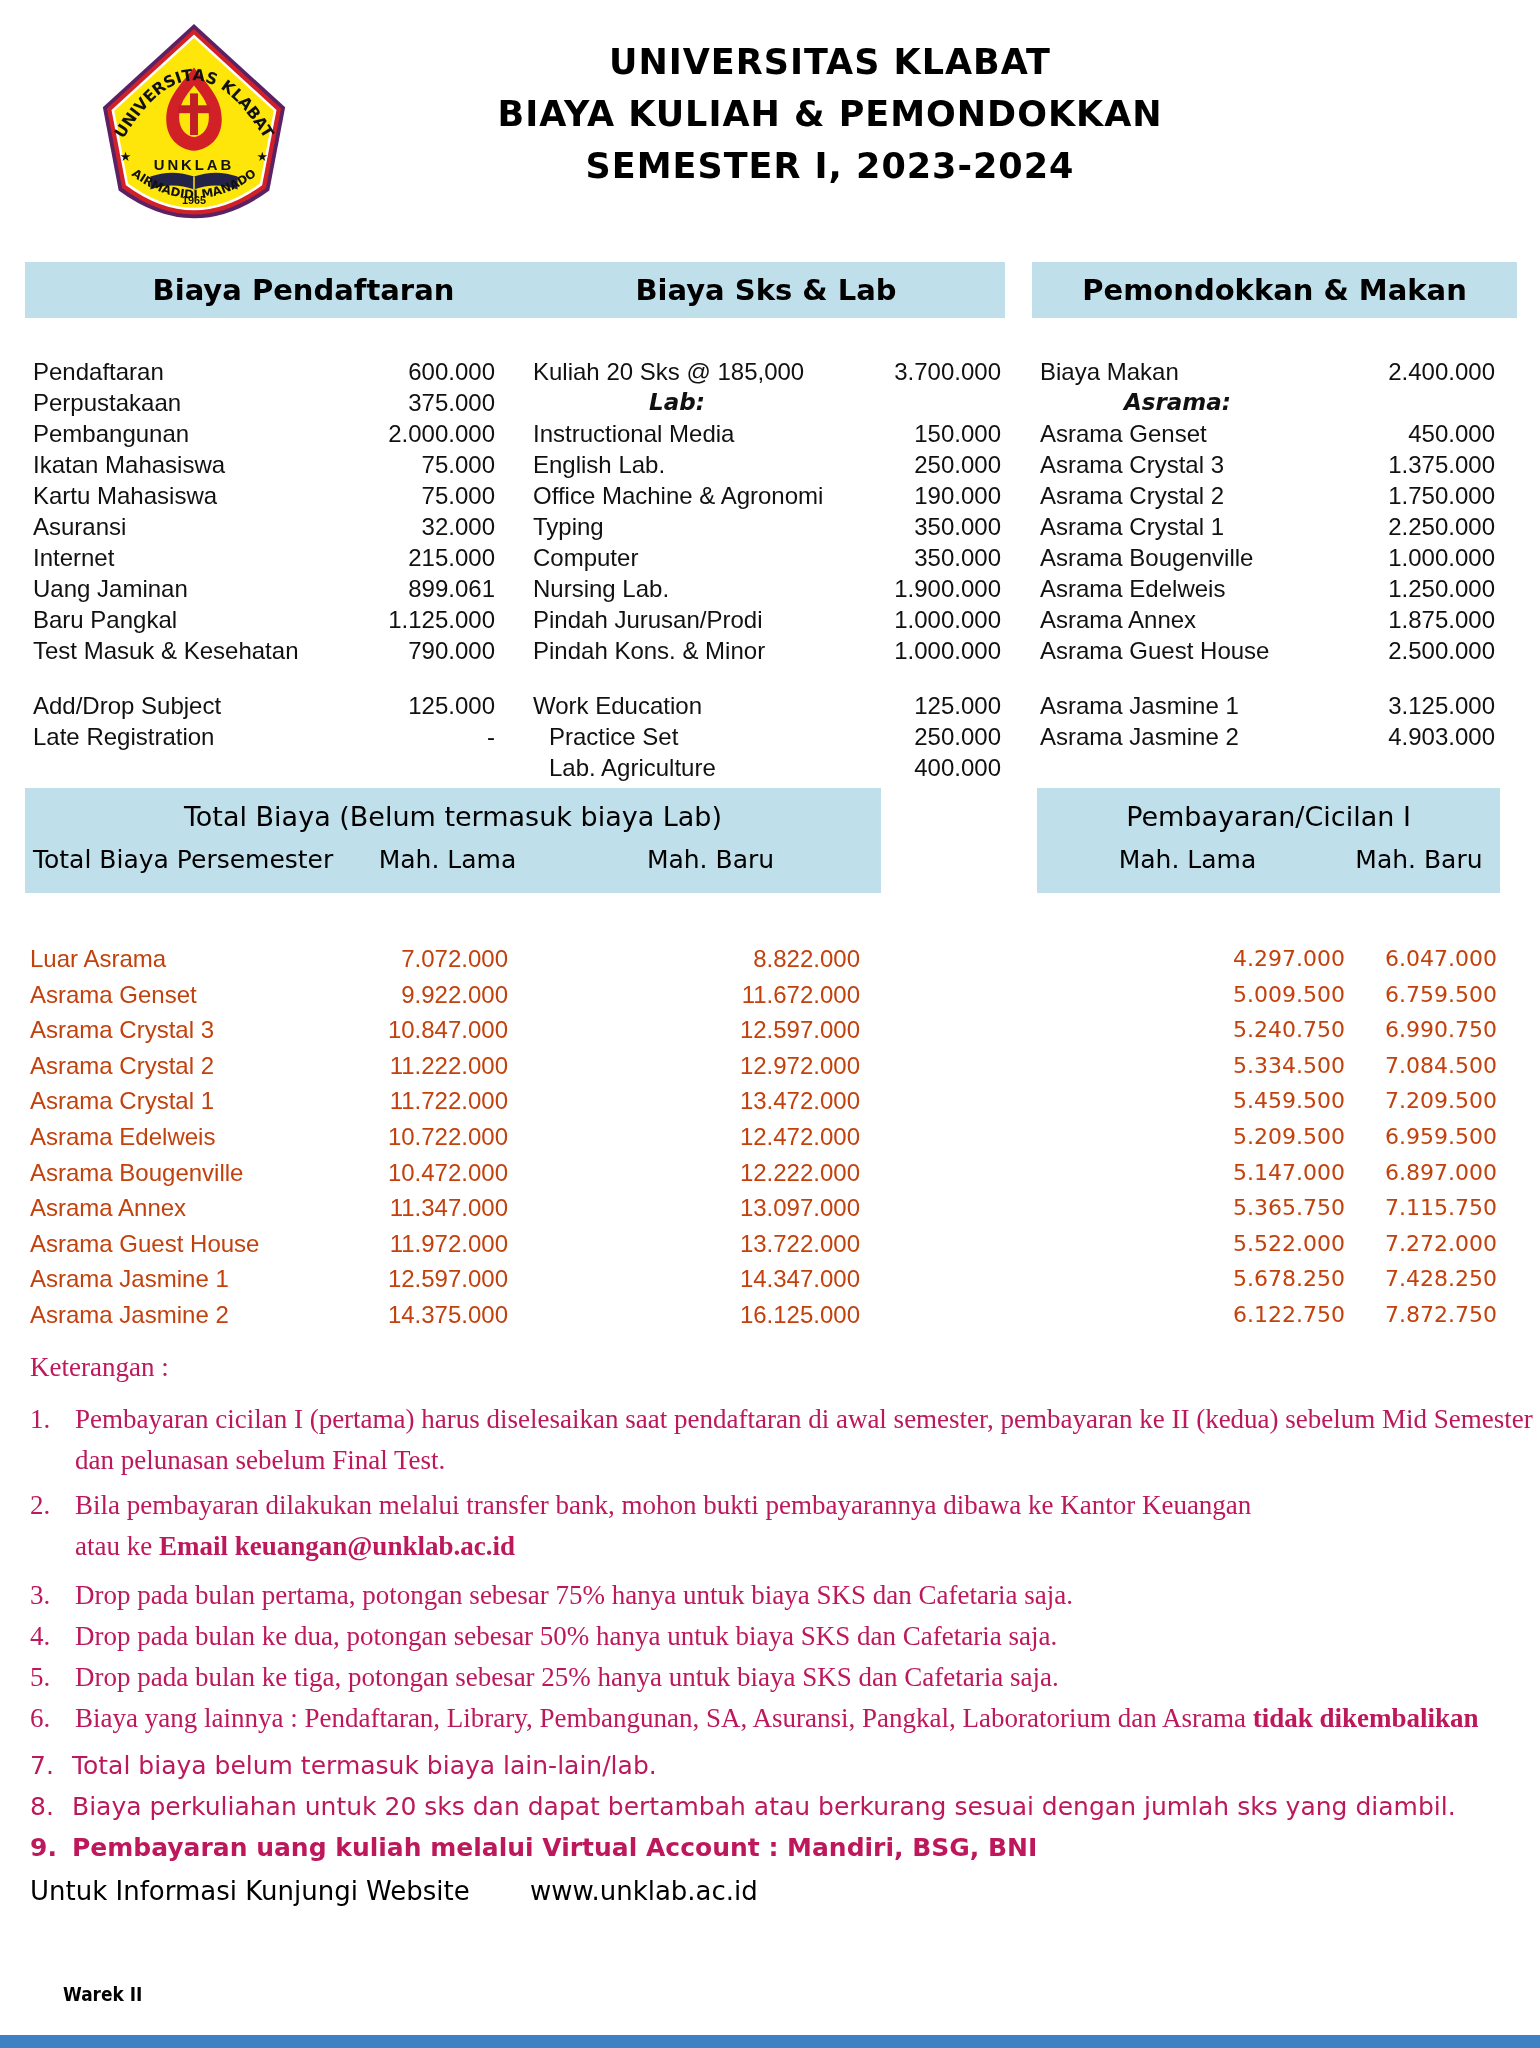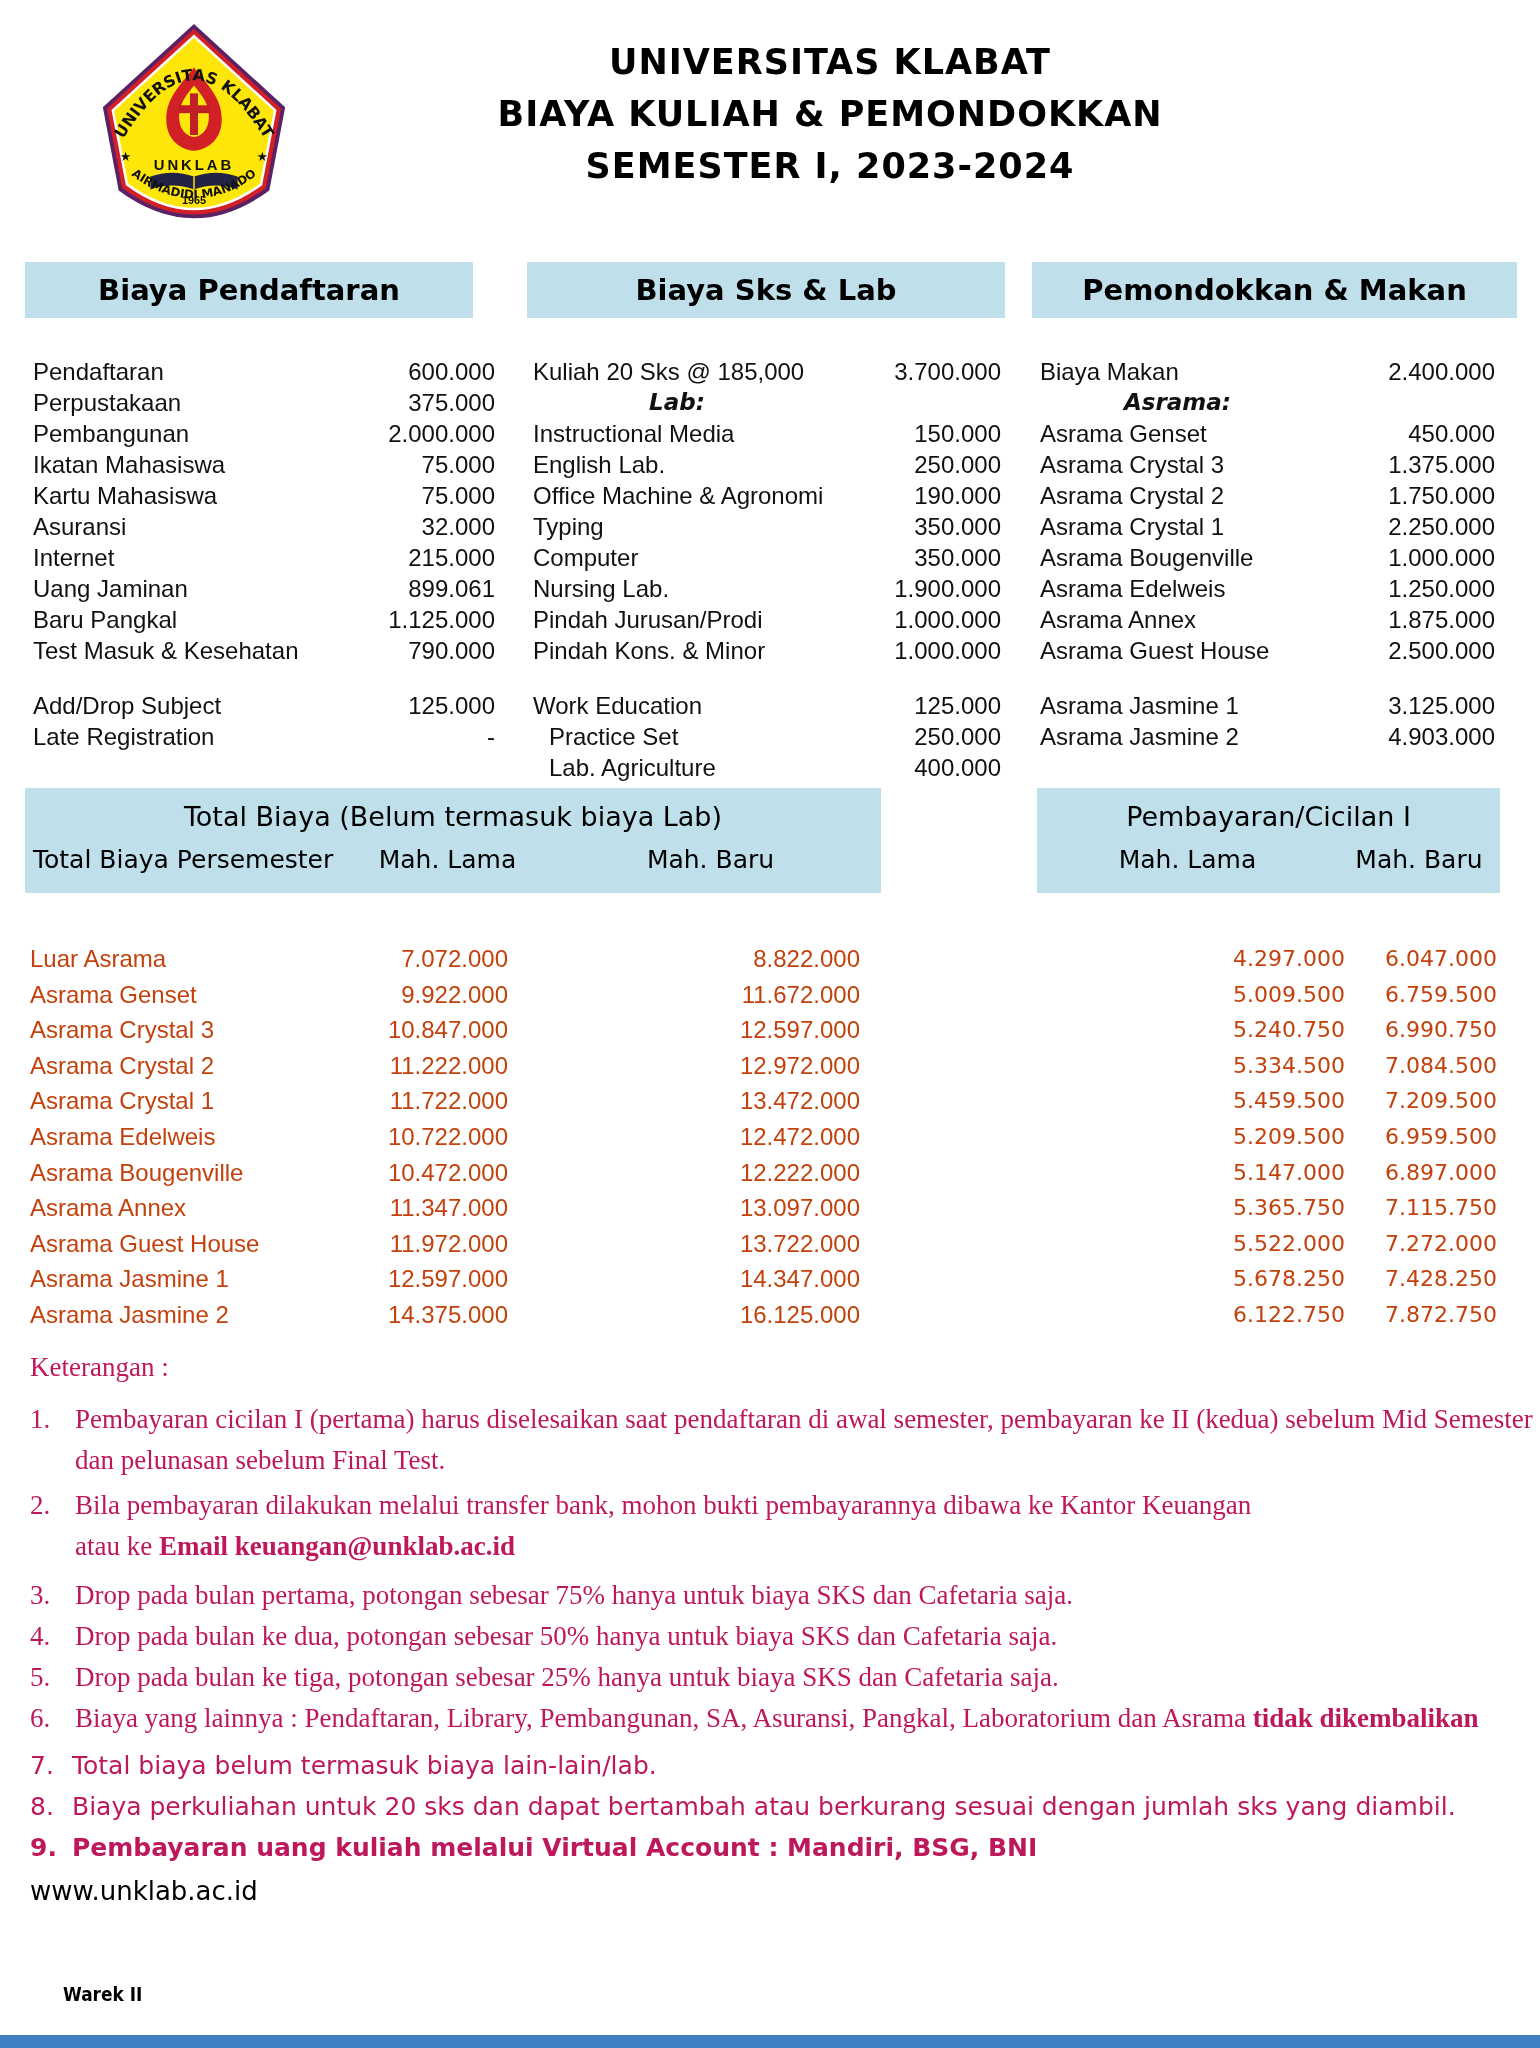--- a/index.html
+++ b/index.html
@@ -8,21 +8,21 @@
 
   
   .logo{position:absolute;left:85px;top:20px;width:218px;height:230px;}
   .title-block{position:absolute;top:36px;left:120px;right:0;text-align:center;
                font-family:"DejaVu Sans",sans-serif;font-weight:bold;}
   .title-line{font-size:35px;line-height:52px;letter-spacing:1px;white-space:nowrap;}
 
   
   .sec-h{position:absolute;top:262px;height:56px;background:#BFDFEA;display:flex;align-items:center;
          justify-content:center;font-family:"DejaVu Sans",sans-serif;font-weight:bold;font-size:29px;}
-  .sec-h.h1{left:25px;width:448px;}
+  .sec-h.h1{left:25px;width:485px;padding-left:36px;}
   .sec-h.h2{left:527px;width:478px;}
   .sec-h.h3{left:1032px;width:485px;}
 
   
   .feecol{position:absolute;top:356px;font-size:24px;color:#111;}
   .feecol.c1{left:33px;width:462px;}
   .feecol.c2{left:533px;width:468px;}
   .feecol.c3{left:1040px;width:455px;}
   .frow{display:flex;height:31px;line-height:31px;}
   .fl{white-space:nowrap;}
@@ -427,18 +427,19 @@
       <span class="nnum">8.</span>
       <span class="ntext nline">Biaya perkuliahan untuk 20 sks dan dapat bertambah atau berkurang sesuai dengan jumlah sks yang diambil.</span>
     </div>
     <div class="note comic bold">
       <span class="nnum">9.</span>
       <span class="ntext nline">Pembayaran uang kuliah melalui Virtual Account : Mandiri, BSG, BNI</span>
     </div>
   </div>
 
   <div class="site">
+    <span class="lbl">Untuk Informasi Kunjungi Website</span>
     <span>www.unklab.ac.id</span>
   </div>
   <div class="warek">Warek II</div>
   <div class="botbar"></div>
 
 </div>
 
 </body></html>

